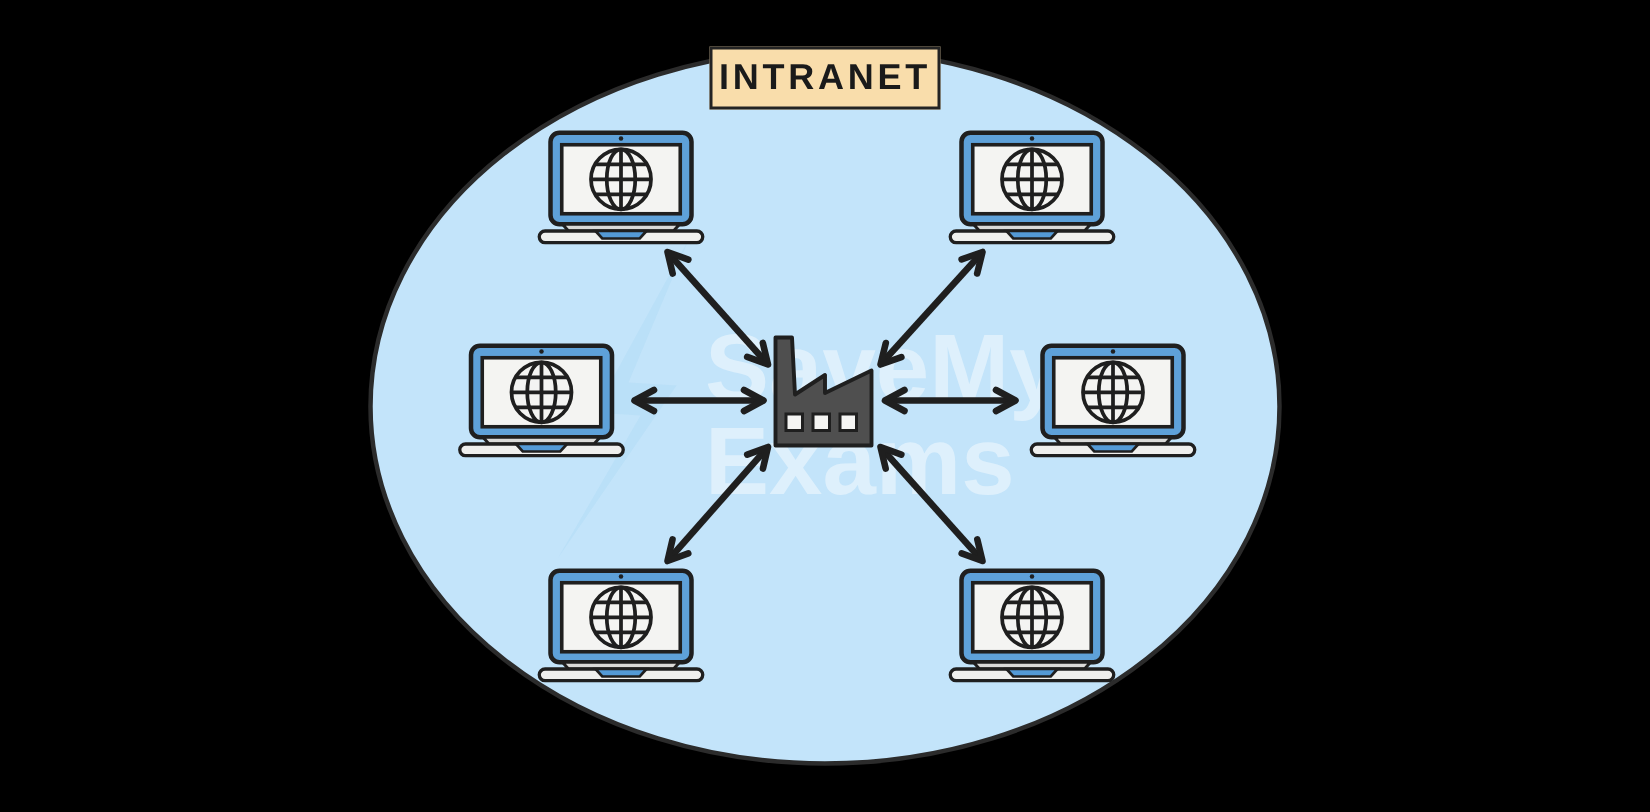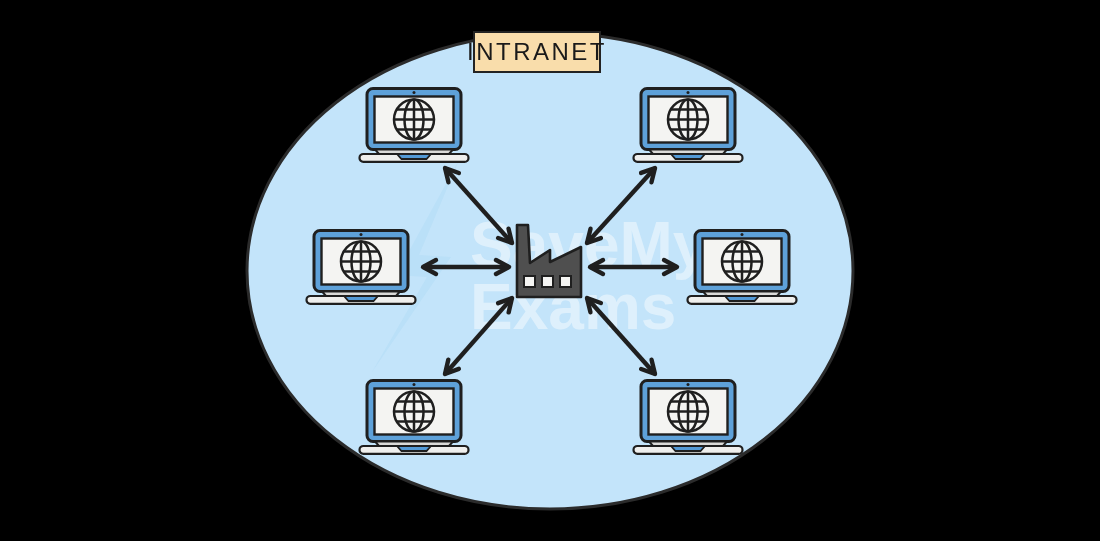--- a/index.html
+++ b/index.html
@@ -3,25 +3,25 @@
 <meta charset="utf-8">
 <style>
   html,body{margin:0;padding:0;background:var(--background,#000);}
   .stage{
     position:relative;width:1100px;height:541px;overflow:hidden;
     background:var(--background,#000);
     font-family:"Liberation Sans",sans-serif;
   }
   .stage svg{position:absolute;left:0;top:0;}
   .intranet-label{
-    position:absolute;left:473px;top:31px;width:128px;height:42px;
+    position:absolute;left:473px;top:31px;width:154px;height:42px;
     background:var(--label-fill,#F9DDAB);
     border:2.5px solid #232323;box-sizing:border-box;
     display:flex;align-items:center;justify-content:center;
-    font-size:24px;font-weight:400;letter-spacing:2.5px;
+    font-size:24px;font-weight:700;letter-spacing:2.5px;
     color:var(--label-text,#1A1A1A);
   }
   .wm-text{
     font-family:"Liberation Sans",sans-serif;font-weight:bold;font-size:64px;
     fill:var(--watermark-text,rgba(255,255,255,0.45));
   }
 </style>
 </head>
 <body>
 

